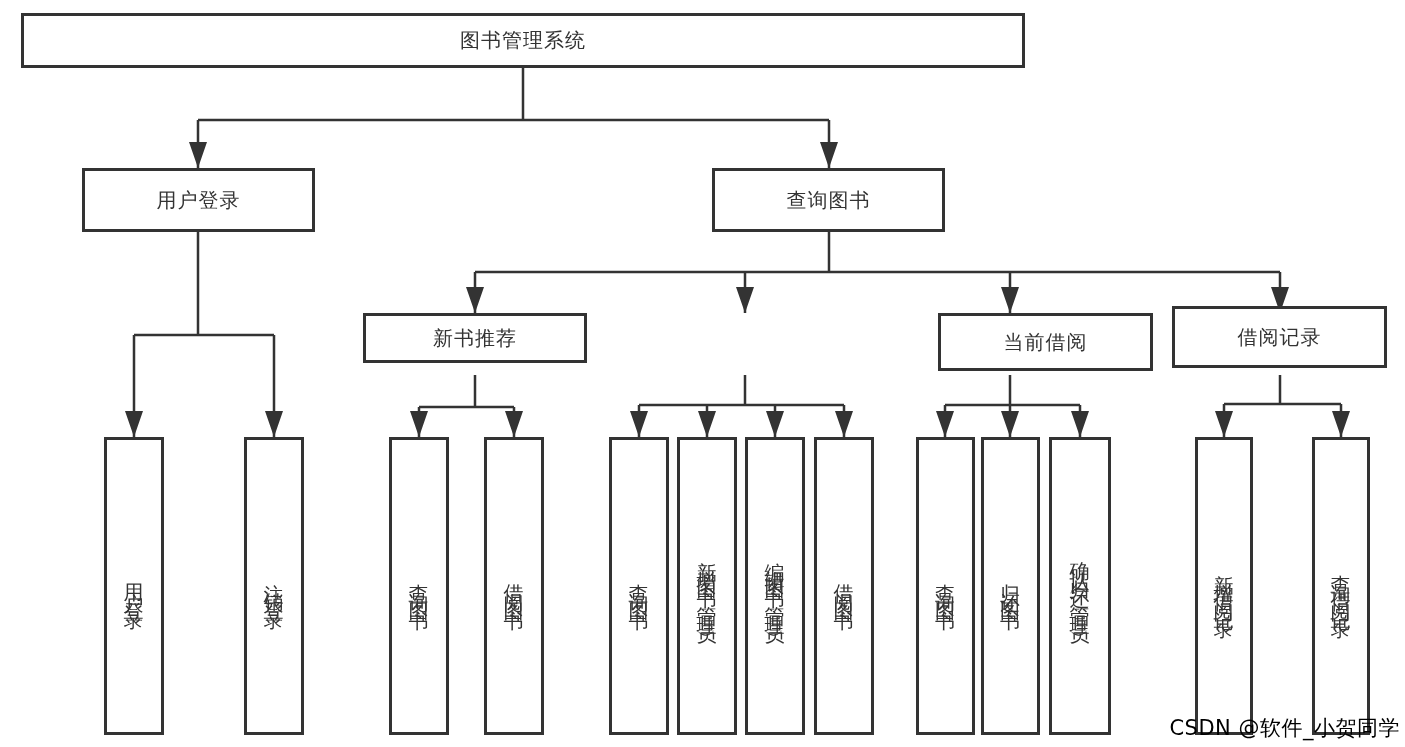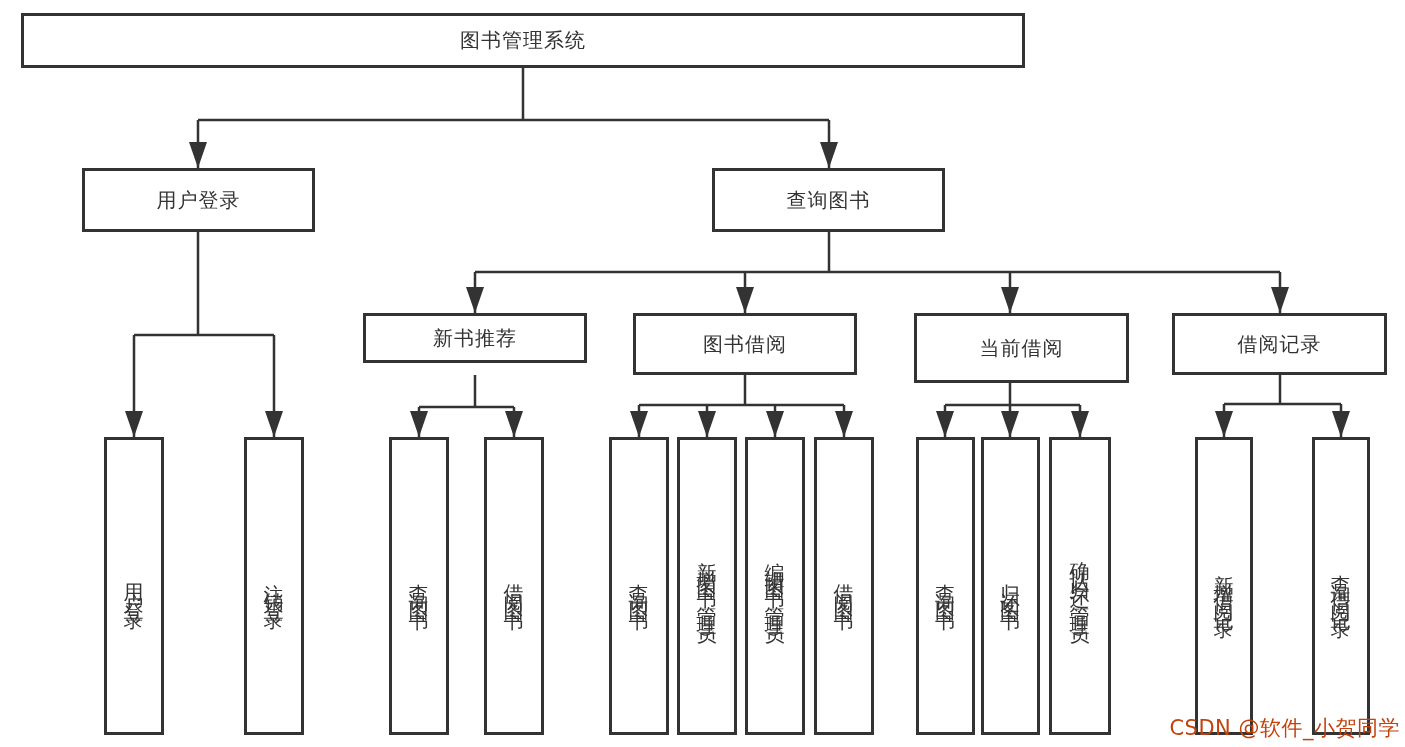--- a/index.html
+++ b/index.html
@@ -29,21 +29,21 @@
     writing-mode:vertical-rl;
     text-orientation:mixed;
     letter-spacing:9px;
     line-height:1;
   }
   .watermark{
     position:absolute;
     top:714px;
     right:5px;
     font-size:21px;
-    color:#c2410c;
+    color:#000000;
     letter-spacing:0.5px;
     z-index:10;
     white-space:nowrap;
   }
 </style>
 </head>
 <body>
 
 <div class="stage">
 
@@ -74,27 +74,24 @@
   <div class="node" style="left:82px;top:168px;width:233px;height:64px">
     <span>用户登录</span>
   </div>
   <div class="node" style="left:712px;top:168px;width:233px;height:64px">
     <span>查询图书</span>
   </div>
 
   <div class="node" style="left:363px;top:313px;width:224px;height:50px">
     <span>新书推荐</span>
   </div>
-  <div class="node" style="left:633px;top:313px;width:224px;height:62px">
-    <span>图书借阅</span>
-  </div>
-  <div class="node" style="left:914px;top:313px;width:215px;height:70px">
+  <div class="node" style="left:938px;top:313px;width:215px;height:58px">
     <span>当前借阅</span>
   </div>
-  <div class="node" style="left:1172px;top:313px;width:215px;height:62px">
+  <div class="node" style="left:1172px;top:306px;width:215px;height:62px">
     <span>借阅记录</span>
   </div>
 
   <div class="node vert" style="left:104px;top:437px;width:60px;height:298px">
     <span>用户登录</span>
   </div>
   <div class="node vert" style="left:244px;top:437px;width:60px;height:298px">
     <span>注销登录</span>
   </div>
 

